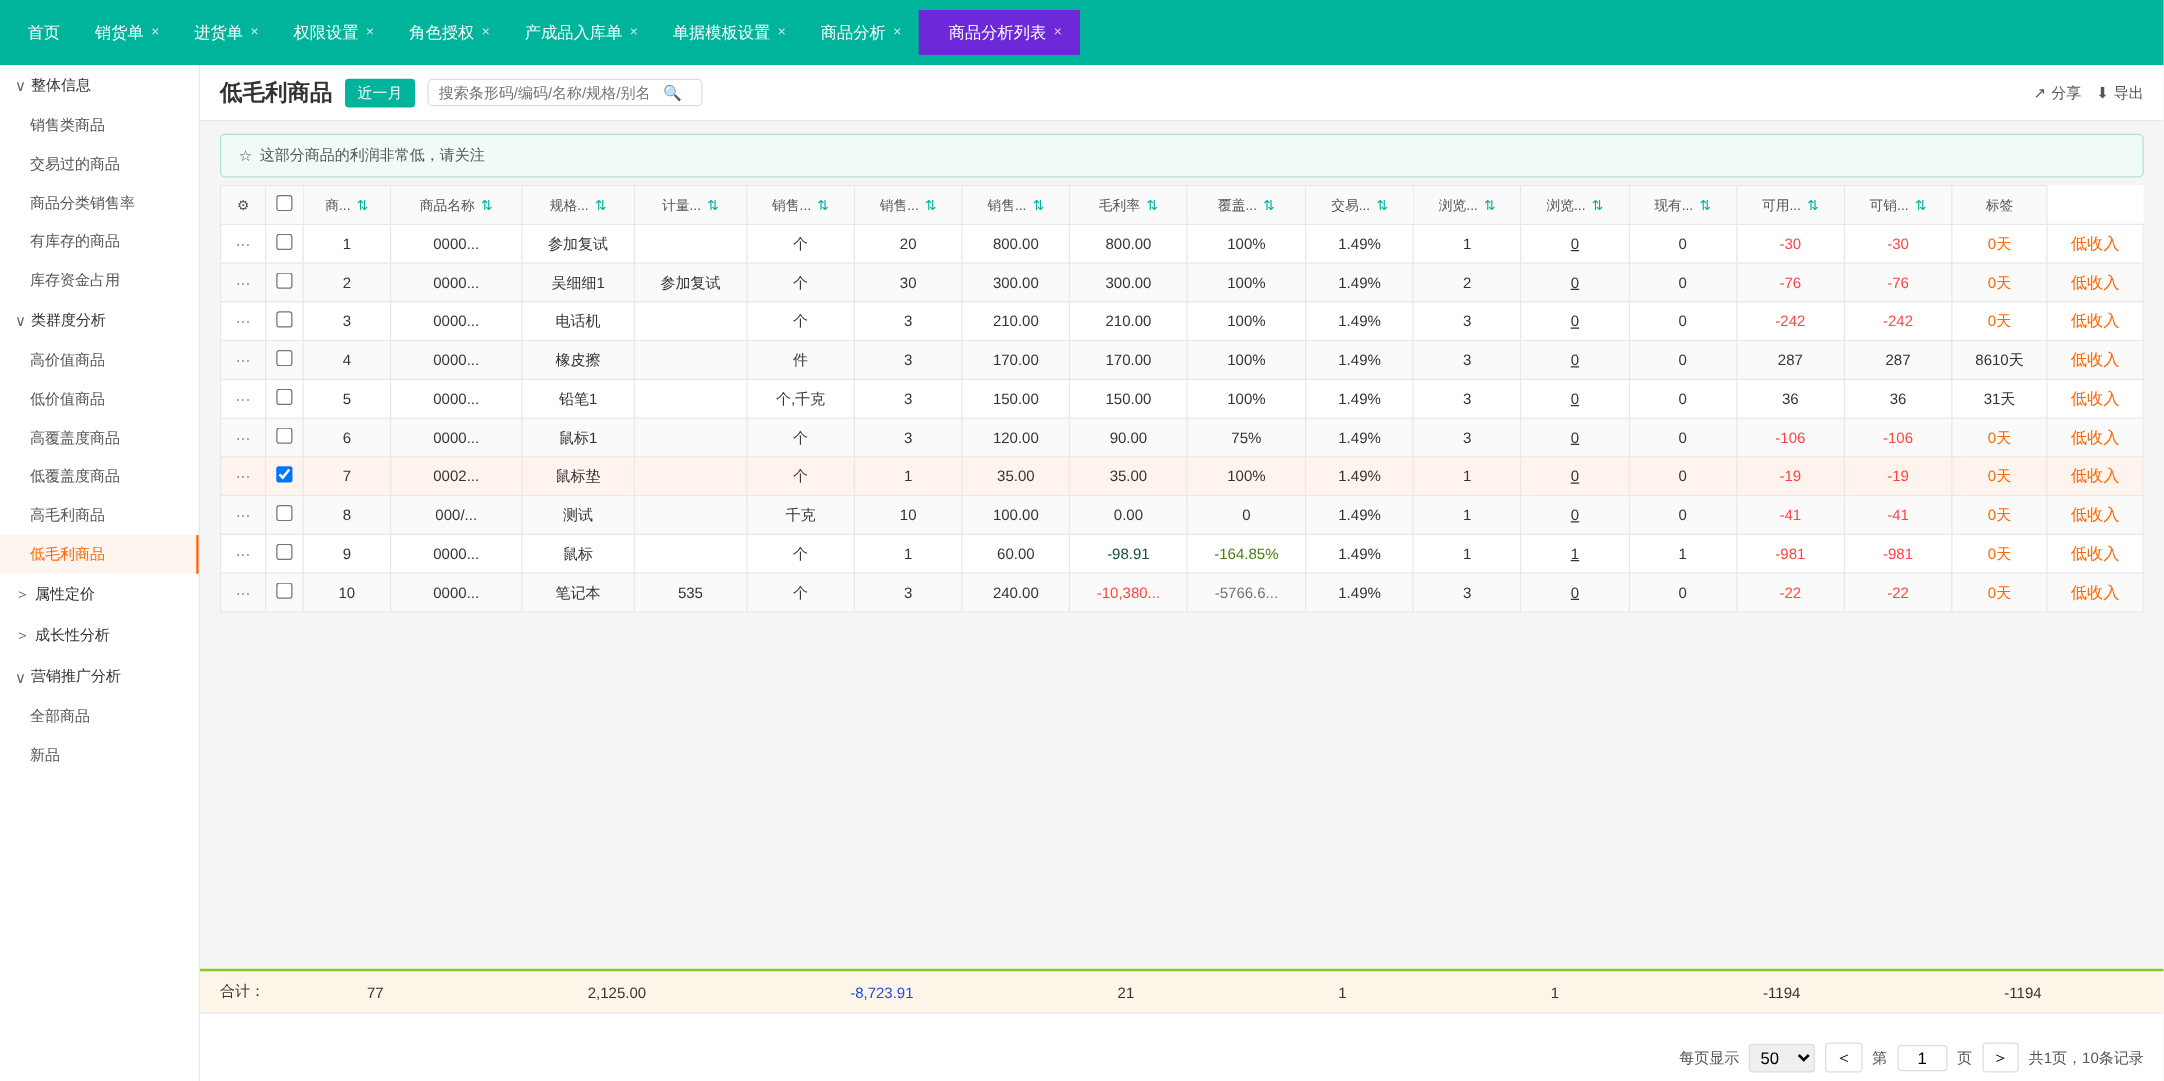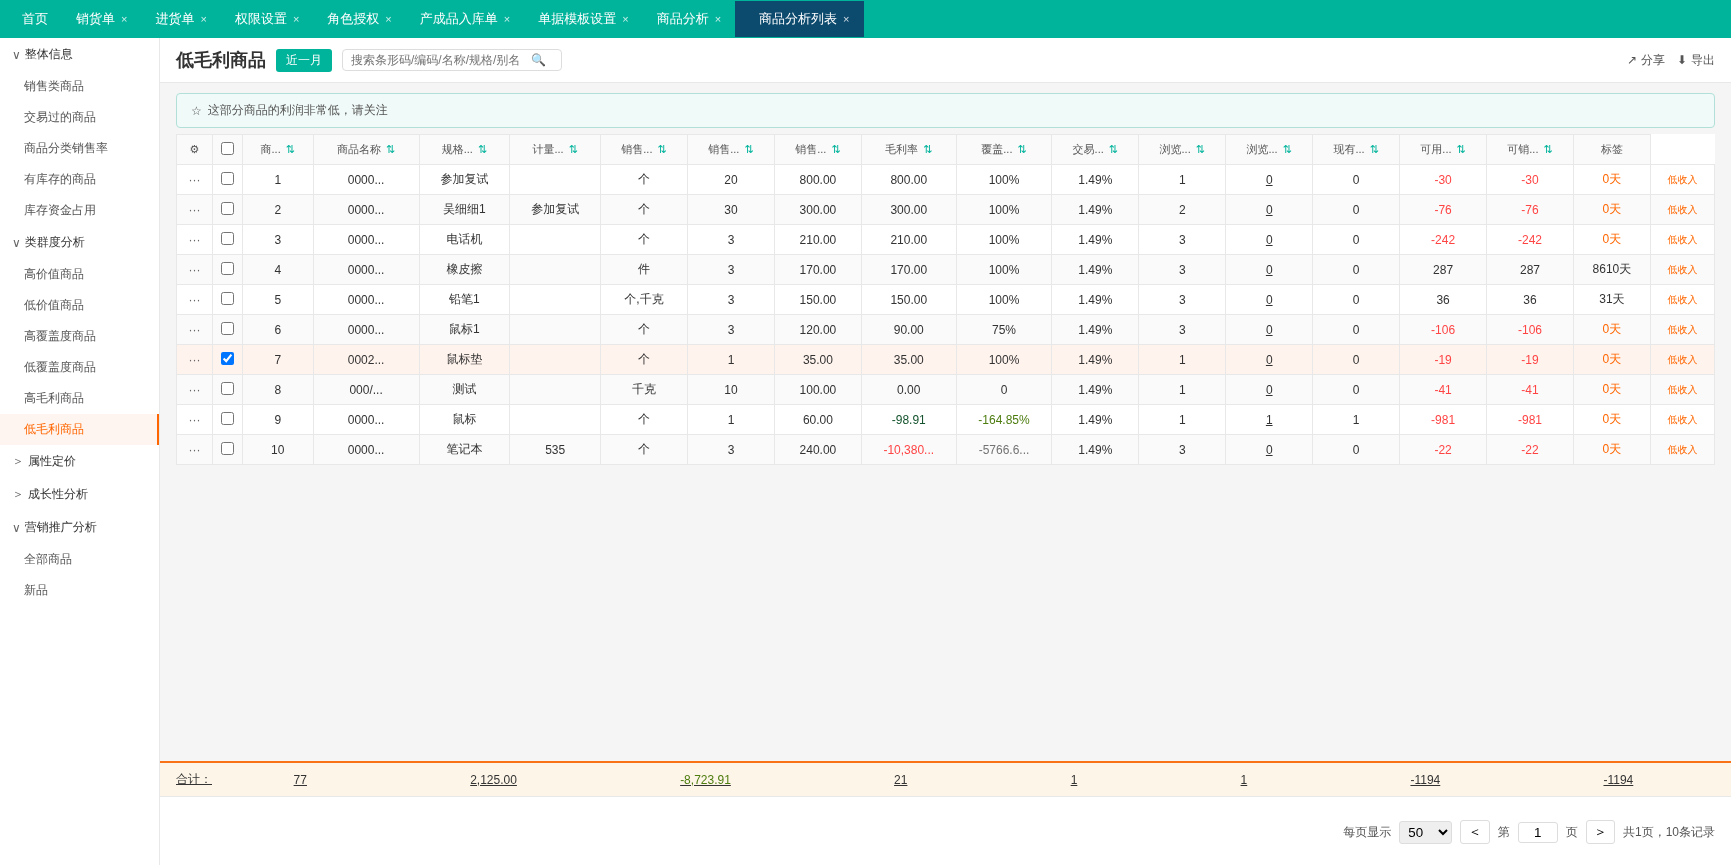--- a/index.html
+++ b/index.html
@@ -1,21 +1,21 @@
 <!DOCTYPE html>
 <html><head>
   <meta charset="utf-8">
   <style>
     * { margin: 0; padding: 0; box-sizing: border-box; }
     body { font-family: 'Microsoft YaHei', Arial, sans-serif; font-size: 12px; background: #f5f5f5; color: #333; width: 1731px; min-height: 865px; overflow-x: hidden; }
     
     
-    .top-nav { background: #00b39b; display: flex; align-items: center; height: 38px; padding: 0 8px; }
+    .top-nav { background: #00b39b; display: flex; align-items: center; height: 52px; padding: 0 8px; }
     .top-nav .nav-item { color: #fff; padding: 0 14px; height: 36px; display: flex; align-items: center; cursor: pointer; font-size: 13px; white-space: nowrap; }
-    .top-nav .nav-item.active { background: #0c4a6e; padding-left: 24px; }
+    .top-nav .nav-item.active { background: #6d28d9; padding-left: 24px; }
     .top-nav .nav-item .close-x { margin-left: 6px; font-size: 11px; opacity: 0.8; }
     
     
     .main-layout { display: flex; height: calc(865px - 36px); }
     
     
     .sidebar { width: 160px; background: #fff; border-right: 1px solid #e8e8e8; overflow-y: auto; flex-shrink: 0; }
     .sidebar-section { }
     .sidebar-section-title { display: flex; align-items: center; padding: 8px 12px; color: #333; font-size: 12px; cursor: pointer; }
     .sidebar-section-title .arrow { margin-right: 4px; color: #666; }
@@ -41,25 +41,25 @@
     
     .table-wrap { flex: 1; overflow: auto; margin: 0 16px; }
     table { width: 100%; border-collapse: collapse; background: #fff; }
     thead tr { background: #fafafa; }
     th { border: 1px solid #e8e8e8; padding: 7px 6px; text-align: center; font-weight: normal; color: #555; font-size: 11px; white-space: nowrap; position: sticky; top: 0; background: #fafafa; z-index: 1; }
     th.sortable { cursor: pointer; }
     th .sort-icon { color: #00b39b; margin-left: 2px; }
     td { border: 1px solid #e8e8e8; padding: 6px 6px; text-align: center; font-size: 12px; color: #333; white-space: nowrap; }
     tr:nth-child(even) { background: #fafafa; }
     tr.highlighted { background: #fff3ee !important; }
-    .tag-low-income { color: #ff6600; font-size: 10px; }
+    .tag-low-income { color: #ff6600; font-size: 13px; }
     .underline-link { text-decoration: underline; color: #333; cursor: pointer; }
     
     
-    .table-footer { background: #fdf5e8; border-top: 2px solid #f97316; padding: 8px 16px; display: flex; align-items: center; text-decoration: underline; }
+    .table-footer { background: #fdf5e8; border-top: 2px solid #84cc16; padding: 8px 16px; display: flex; align-items: center; }
     
     
     .pagination { display: flex; align-items: center; justify-content: flex-end; padding: 23px 16px; background: #fff; border-top: 1px solid #e8e8e8; gap: 8px; font-size: 12px; color: #555; }
     .pagination select { border: 1px solid #ddd; padding: 2px 4px; border-radius: 3px; }
     .pagination .page-btn { border: 1px solid #ddd; background: #fff; padding: 2px 7px; cursor: pointer; border-radius: 3px; }
     .pagination input { border: 1px solid #ddd; width: 40px; text-align: center; padding: 2px; border-radius: 3px; }
     
     
     input[type="checkbox"] { cursor: pointer; }
     
@@ -398,21 +398,21 @@
   </tr>
           </tbody>
       </table>
     </div>
 
     <div class="table-footer">
       <span>合计：</span>
       <div style="display:flex; gap:0; flex:1; align-items:center; justify-content:space-around; font-size:12px; color:#333;">
         <span>77</span>
         <span>2,125.00</span>
-        <span style="color:#4d7c0f;">-8,723.91</span>
+        <span style="color:#1d4ed8;">-8,723.91</span>
         <span>21</span>
         <span>1</span>
         <span>1</span>
         <span>-1194</span>
         <span>-1194</span>
       </div>
     </div>
 
     <div class="pagination">
       <span>每页显示</span>

